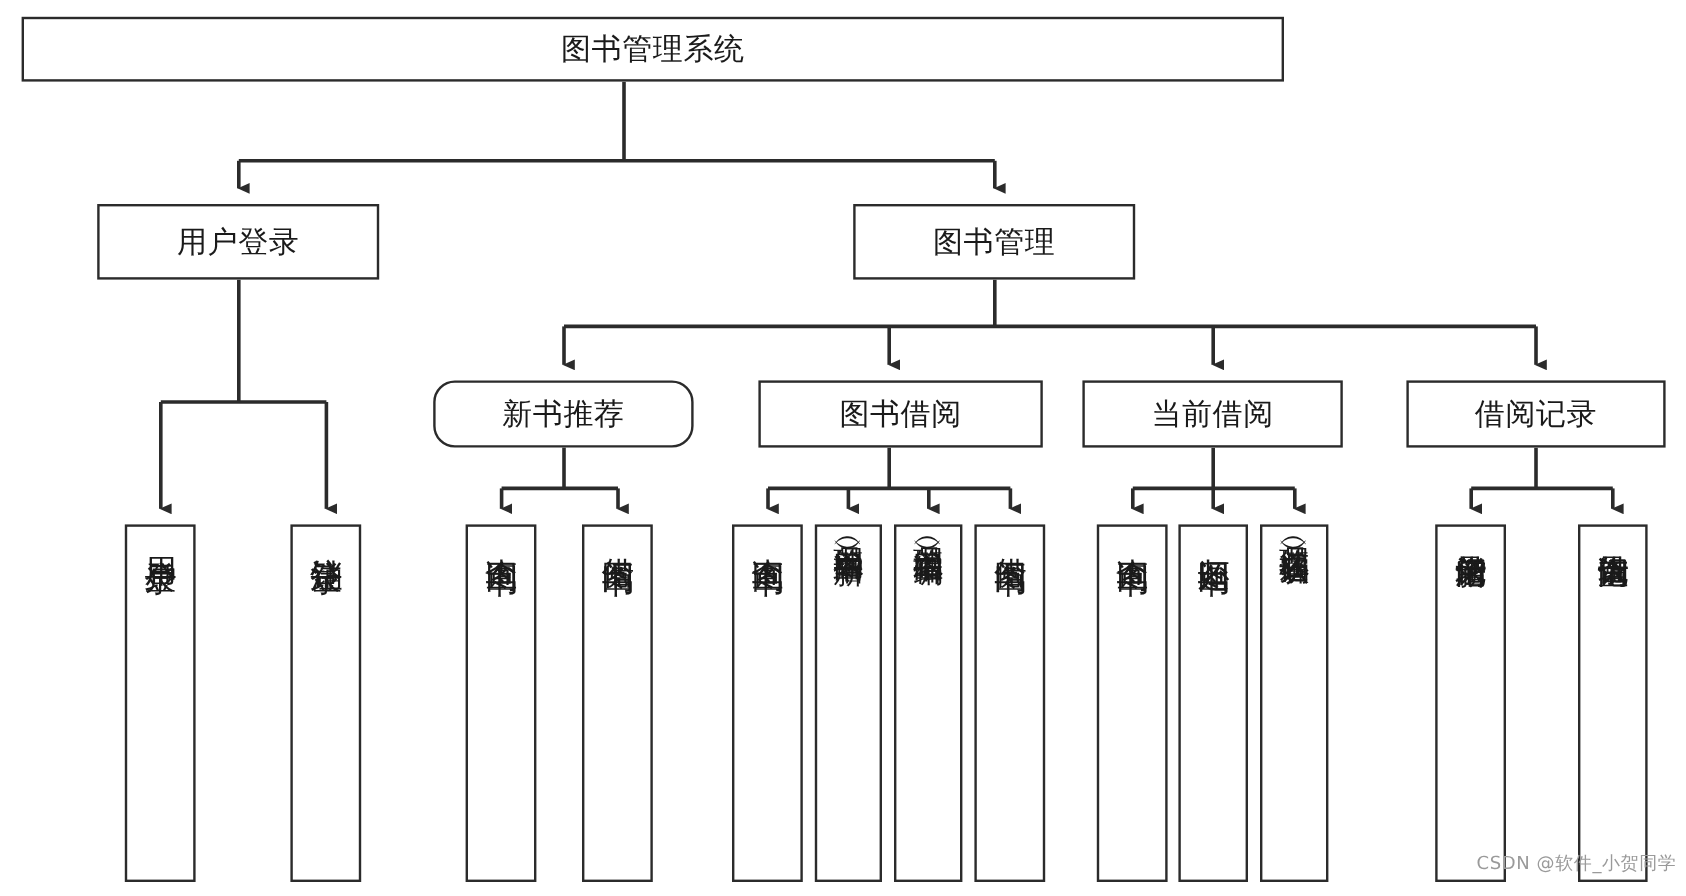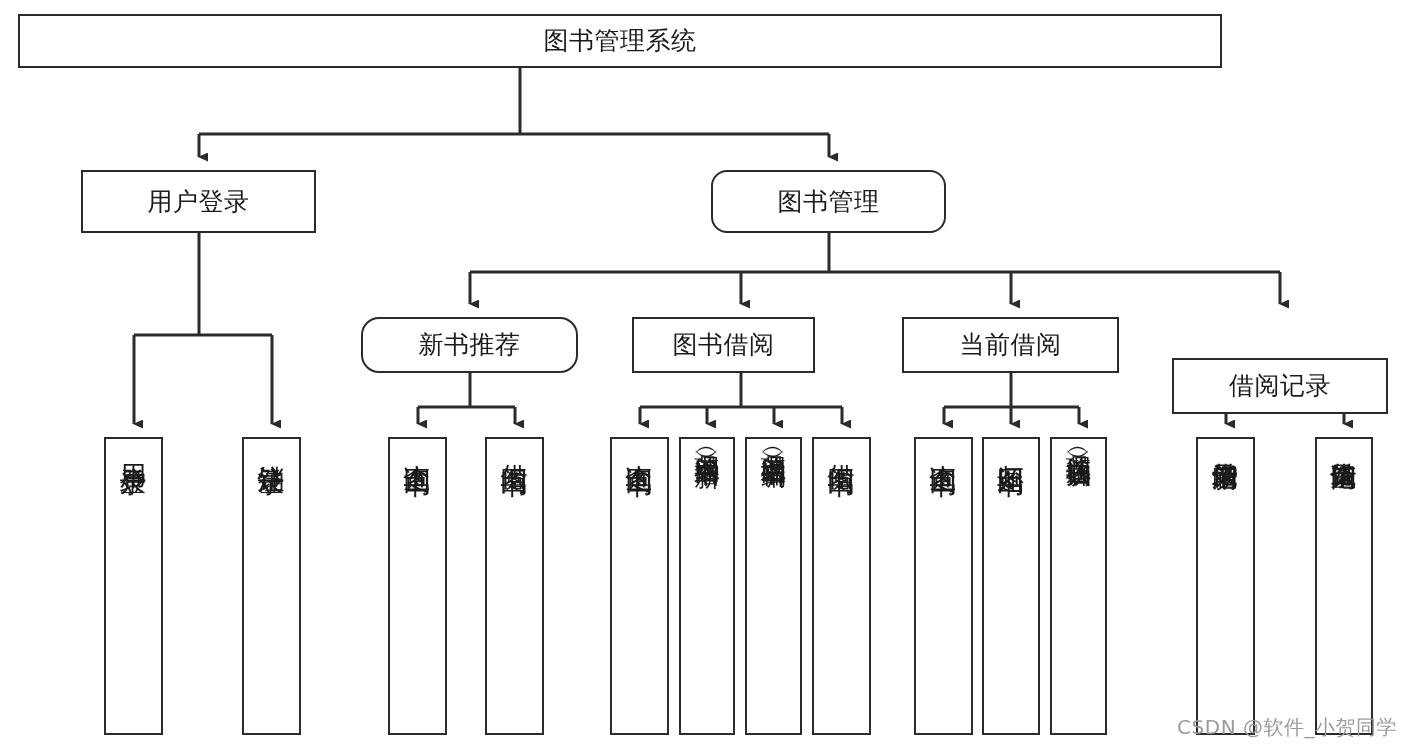--- a/index.html
+++ b/index.html
@@ -59,22 +59,22 @@
     font-size: 26px;
     letter-spacing: 0px;
   }
   .vert.tight .node-label {
     font-size: 25px;
     letter-spacing: -1px;
   }
   #watermark {
     position: absolute;
     right: 8px;
-    bottom: 6px;
-    font-size: 20px;
+    bottom: 18px;
+    font-size: 15px;
     color: #9a9a9a;
     letter-spacing: 0.5px;
     white-space: nowrap;
     pointer-events: none;
   }
 </style>
 </head>
 <body>
 
 <div id="diagram-root">
@@ -116,39 +116,39 @@
         <path d="M1011,407 L1011,424" marker-end="url(#arrowhead)"></path>
         <path d="M1079,407 L1079,424" marker-end="url(#arrowhead)"></path>
         <path d="M1280,373 L1280,407"></path>
         <path d="M1226,407 L1344,407"></path>
         <path d="M1226,407 L1226,424" marker-end="url(#arrowhead)"></path>
         <path d="M1344,407 L1344,424" marker-end="url(#arrowhead)"></path>
       </g>
   </svg>
 
   <div id="boxes-layer">
-      <div class="node-box horiz" style="left: 18px; top: 14px; width: 1204px; height: 54px;">
+      <div class="node-box horiz" style="left: 18px; top: 14px; width: 1052px; height: 54px;">
         <span class="node-label">图书管理系统</span>
       </div>
       <div class="node-box horiz" style="left: 81px; top: 170px; width: 235px; height: 63px;">
         <span class="node-label">用户登录</span>
       </div>
-      <div class="node-box horiz" style="left: 711px; top: 170px; width: 235px; height: 63px; border-radius: 16px;">
+      <div class="node-box horiz" style="left: 711px; top: 170px; width: 235px; height: 63px;">
         <span class="node-label">图书管理</span>
       </div>
       <div class="node-box horiz" style="left: 361px; top: 317px; width: 217px; height: 56px; border-radius: 18px;">
         <span class="node-label">新书推荐</span>
       </div>
-      <div class="node-box horiz" style="left: 632px; top: 317px; width: 183px; height: 56px;">
+      <div class="node-box horiz" style="left: 632px; top: 317px; width: 237px; height: 56px;">
         <span class="node-label">图书借阅</span>
       </div>
       <div class="node-box horiz" style="left: 902px; top: 317px; width: 217px; height: 56px; align-items: center;">
         <span class="node-label">当前借阅</span>
       </div>
-      <div class="node-box horiz" style="left: 1172px; top: 317px; width: 216px; height: 56px; margin-top: 41px;">
+      <div class="node-box horiz" style="left: 1172px; top: 317px; width: 216px; height: 56px;">
         <span class="node-label">借阅记录</span>
       </div>
       <div class="node-box vert" style="left: 104px; top: 437px; width: 59px; height: 298px;">
         <span class="node-label">用户登录</span>
       </div>
       <div class="node-box vert" style="left: 242px; top: 437px; width: 59px; height: 298px;">
         <span class="node-label">注销登录</span>
       </div>
       <div class="node-box vert" style="left: 388px; top: 437px; width: 59px; height: 298px;">
         <span class="node-label">查询图书</span>

